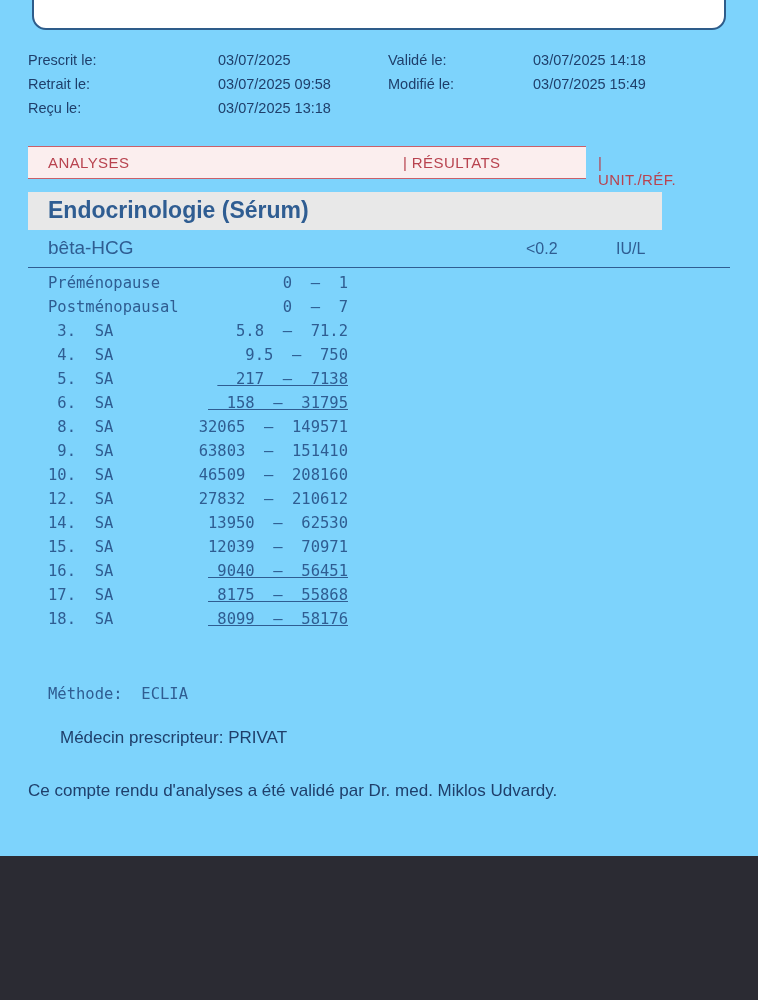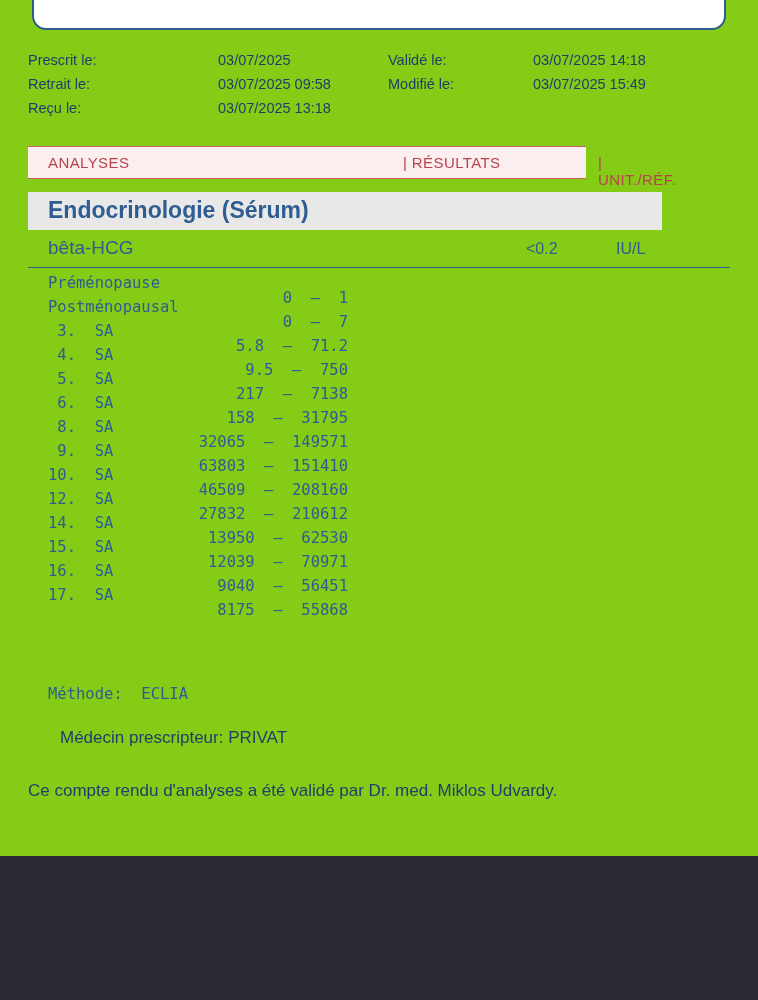--- a/index.html
+++ b/index.html
@@ -6,21 +6,21 @@
   html, body {
     margin: 0; padding: 0;
     width: 758px; height: 1000px;
     background: #ffffff;
     font-family: "Liberation Sans", sans-serif;
     overflow: hidden;
   }
   #page {
     position: relative;
     width: 758px; height: 1000px;
-    background: #84cc16;
+    background: #7dd3fc;
   }
 
   
   .top-box {
     position: absolute;
     left: 32px; top: -44px;
     width: 694px; height: 74px;
     border: 2px solid #2e5c8a;
     border-radius: 14px;
     background: #ffffff;
@@ -113,23 +113,22 @@
     left: 20px; top: 2px;
     white-space: pre;
   }
   .range-row .rval {
     position: absolute;
     top: 2px;
     white-space: pre;
     text-align: right;
     width: 310px;
     left: 10px;
-    margin-top: 15px;
-  }
-  .range-row .rval.rul { }
+  }
+  .range-row .rval.rul { text-decoration: underline; }
 
   
   .method {
     position: absolute;
     left: 48px; top: 685px;
     font-family: "DejaVu Sans Mono", monospace;
     font-size: 15.5px;
     color: #2f5d92;
     white-space: pre;
   }
@@ -244,20 +243,24 @@
         <span class="rval">12039  –  70971</span>
       </div>
     <div class="range-row">
         <span class="rlabel">16.  SA</span>
         <span class="rval rul"> 9040  –  56451</span>
       </div>
     <div class="range-row">
         <span class="rlabel">17.  SA</span>
         <span class="rval rul"> 8175  –  55868</span>
       </div>
+    <div class="range-row">
+        <span class="rlabel">18.  SA</span>
+        <span class="rval rul"> 8099  –  58176</span>
+      </div>
   </div>
 
   <div class="method">Méthode:  ECLIA</div>
 
   <div class="footer-line fl1">Médecin prescripteur: PRIVAT</div>
   <div class="footer-line fl2">Ce compte rendu d'analyses a été validé par Dr. med. Miklos Udvardy.</div>
 
   <div class="browser-bar">
     
     

